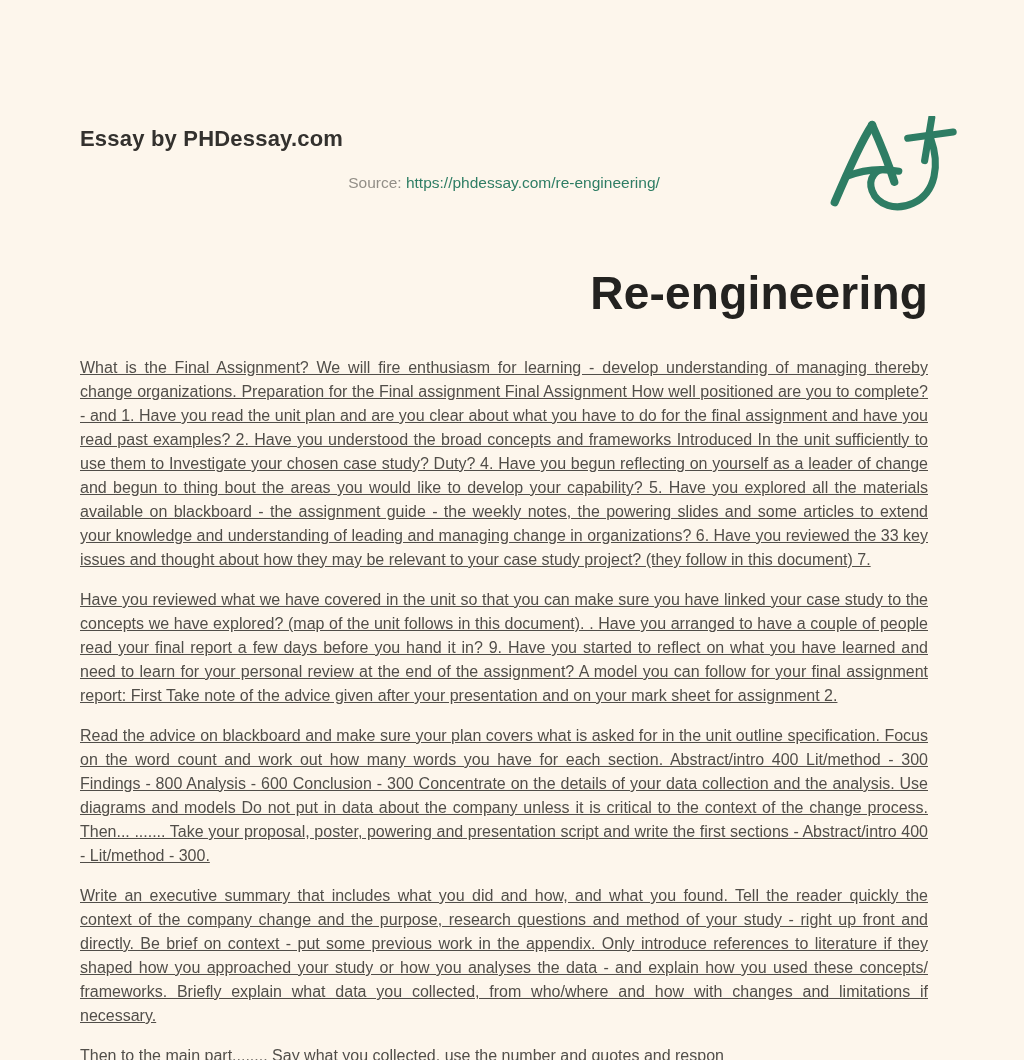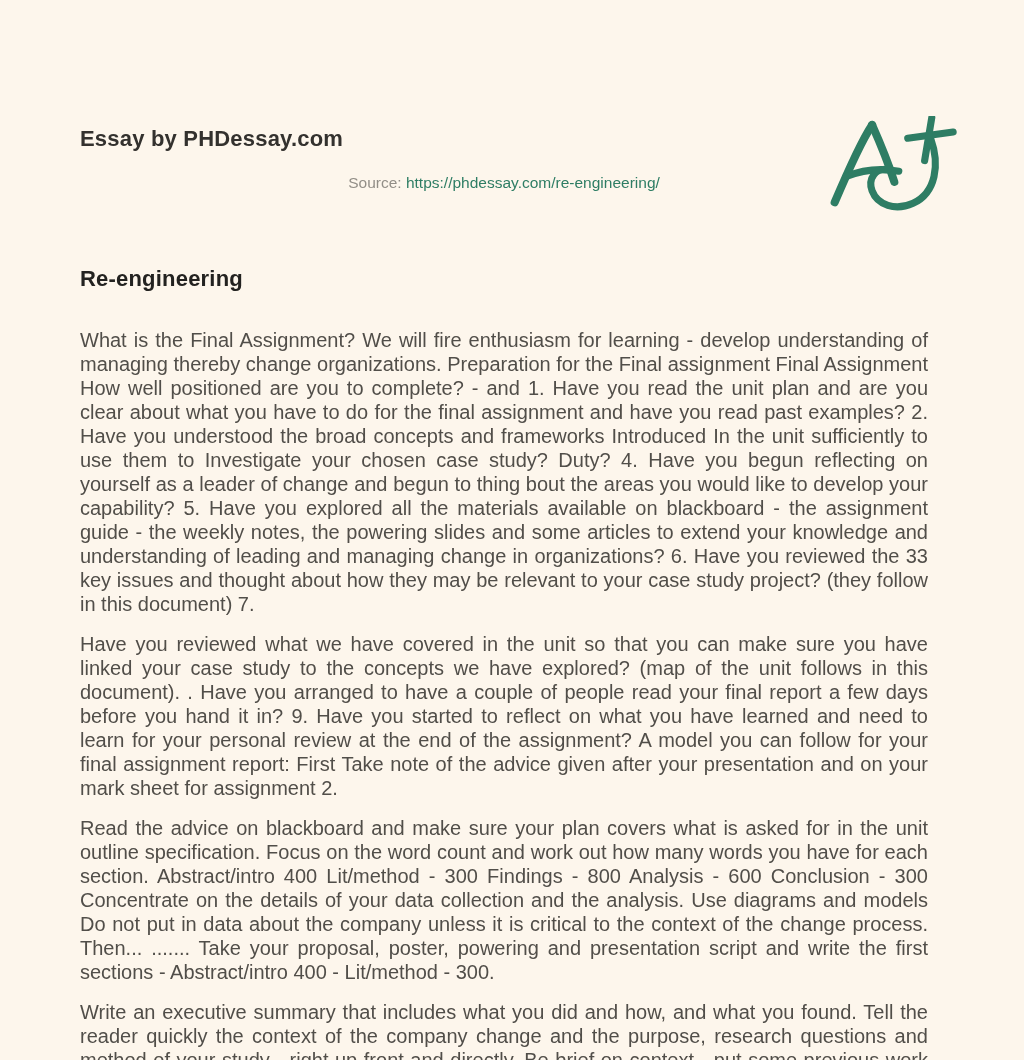--- a/index.html
+++ b/index.html
@@ -32,32 +32,34 @@
   .logo {
     position: absolute;
     top: 68px;
     left: 820px;
     width: 138px;
     height: 98px;
   }
   .logo svg { width: 100%; height: 100%; }
   .title {
     margin-top: 74px;
-    font-size: 22px;
+    font-size: 46px;
     font-weight: 700;
     color: #232220;
     letter-spacing: 0.2px;
+    text-align: right;
   }
   .essay-body { margin-top: 36px; }
   .essay-body p {
-    font-size: 20px;
+    font-size: 16px;
     line-height: 24px;
     text-align: justify;
     margin-bottom: 16px;
     color: #514e49;
+    text-decoration: underline;
   }
 </style>
 </head>
 <body>
 
 <div class="page">
 
   <div class="header">
     <div class="byline">Essay by PHDessay.com</div>
     <div class="source-line">

